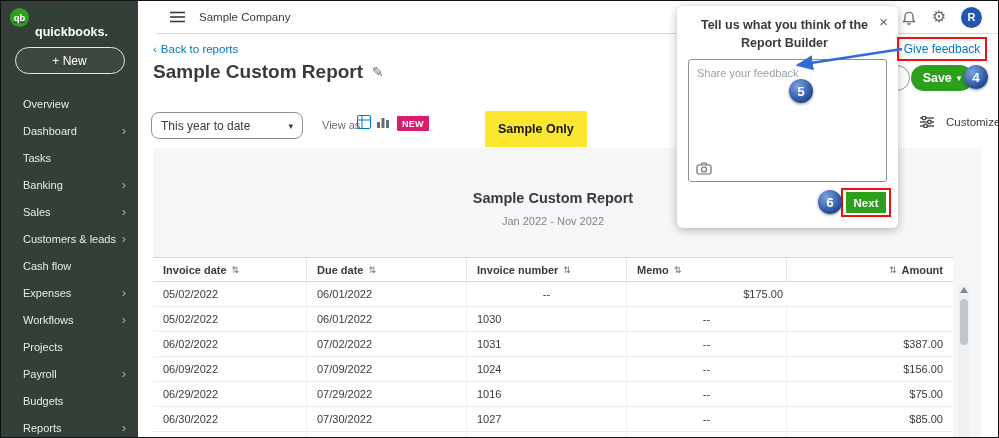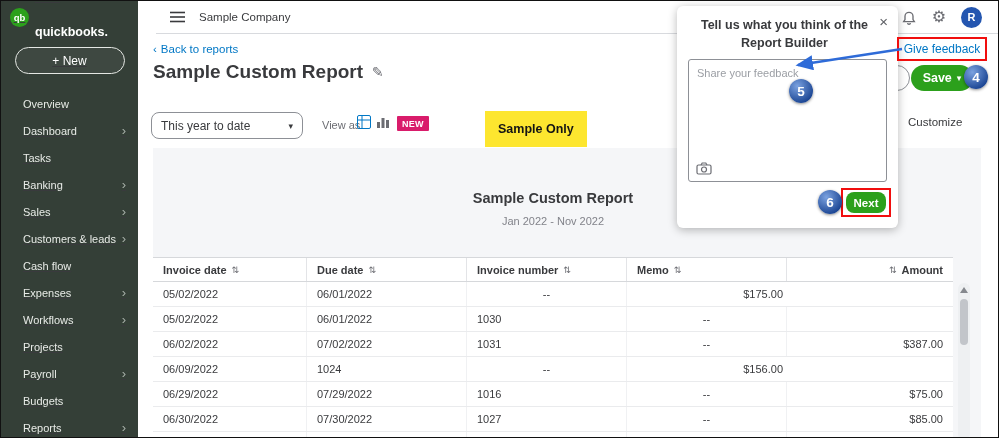--- a/index.html
+++ b/index.html
@@ -53,21 +53,21 @@
                  border-radius:8px; box-sizing:border-box; display:flex; align-items:center; justify-content:space-between;
                  padding:0 9px; font-size:12px; cursor:pointer; background:#fff; }
   .dd-chev { font-size:9px; color:#393a3d; }
   .view-as { position:absolute; left:184px; top:84px; font-size:11px; color:#6b6c72; }
   .grid-ic { position:absolute; left:219px; top:80px; cursor:pointer; }
   .chart-ic { position:absolute; left:238px; top:80px; cursor:pointer; }
   .new-badge { position:absolute; left:259px; top:81px; background:#d91c6b; color:#fff; font-size:9px;
                font-weight:bold; padding:2.5px 5px; border-radius:1px; letter-spacing:.3px; }
   .sample-only { position:absolute; left:347px; top:76px; height:36px; padding:0 13px; background:#fde62f;
                  color:#141414; font-weight:bold; font-size:12.5px; display:flex; align-items:center; }
-  .customize { position:absolute; left:744px; top:81px; display:flex; align-items:center; gap:12px;
+  .customize { position:absolute; left:782px; top:81px; display:flex; align-items:center; gap:12px;
                font-size:11.5px; color:#393a3d; cursor:pointer; }
 
   
   .report { position:absolute; left:15px; top:113px; width:828px; height:292px; background:#f5f6f8; }
   .rpt-title { width:800px; text-align:center; padding-top:42px; font-size:14.5px; font-weight:bold; color:#393a3d; }
   .rpt-sub { width:800px; text-align:center; padding-top:9px; font-size:11px; color:#82838a; }
   .table { position:absolute; left:0; top:109px; width:800px; }
   .thead { display:flex; background:#fff; border-top:1px solid #d6d8db; border-bottom:1px solid #d6d8db;
            height:25px; box-sizing:border-box; }
   .th { display:flex; align-items:center; gap:5px; padding:0 10px; font-size:11px; font-weight:bold;
@@ -90,21 +90,21 @@
   .popup { position:absolute; left:676px; top:5px; width:221px; height:222px; background:#fff; border-radius:6px;
            box-shadow:0 2px 10px rgba(0,0,0,.28); z-index:40; }
   .pp-title { padding:11px 26px 0 20px; text-align:center; font-size:12.5px; font-weight:bold; color:#393a3d; line-height:1.4; }
   .pp-close { position:absolute; top:7px; right:10px; font-size:15px; color:#5f6166; cursor:pointer; }
   .pp-ta { position:absolute; left:11px; top:53px; width:199px; height:123px; box-sizing:border-box;
            border:1px solid #8d9096; border-radius:3px; resize:none; font-family:inherit; font-size:11px;
            padding:7px 8px; color:#393a3d; }
   .pp-ta::placeholder { color:#9b9ea4; }
   .pp-cam { position:absolute; left:19px; top:155px; cursor:pointer; }
   .pp-next { position:absolute; left:169px; top:186px; width:40px; height:21px; background:#2ca01c; color:#fff;
-             border:none; border-radius:8px; font-size:11.5px; font-weight:bold; cursor:pointer; font-family:inherit; }
+             border:none; border-radius:0; font-size:11.5px; font-weight:bold; cursor:pointer; font-family:inherit; }
 
   
   .gf-box { position:absolute; left:896px; top:36px; width:90px; height:24px; border:2px solid #f10e0e;
             display:flex; align-items:center; justify-content:center; z-index:55; box-sizing:border-box; }
   .gf-link { font-size:12px; color:#0077c5; cursor:pointer; text-decoration:none; }
   .next-box { position:absolute; left:840px; top:187px; width:50px; height:29px; border:2px solid #f10e0e;
               z-index:60; box-sizing:border-box; pointer-events:none; }
   .step { position:absolute; width:24px; height:24px; border-radius:50%;
           background:radial-gradient(circle at 35% 30%, #7ba2e0, #1c4694 75%); color:#fff; font-weight:bold;
           font-size:13.5px; display:flex; align-items:center; justify-content:center; z-index:70;
@@ -296,20 +296,21 @@
         </div>
         <div class="tr">
           <div class="td c1">06/02/2022</div>
             <div class="td c2">07/02/2022</div>
             <div class="td c3">1031</div>
             <div class="td c4">--</div>
             <div class="td c5">$387.00</div>
         </div>
         <div class="tr">
           <div class="td c1">06/09/2022</div>
+            <div class="td c2">07/09/2022</div>
             <div class="td c3">1024</div>
             <div class="td c4">--</div>
             <div class="td c5">$156.00</div>
         </div>
         <div class="tr">
           <div class="td c1">06/29/2022</div>
             <div class="td c2">07/29/2022</div>
             <div class="td c3">1016</div>
             <div class="td c4">--</div>
             <div class="td c5">$75.00</div>

